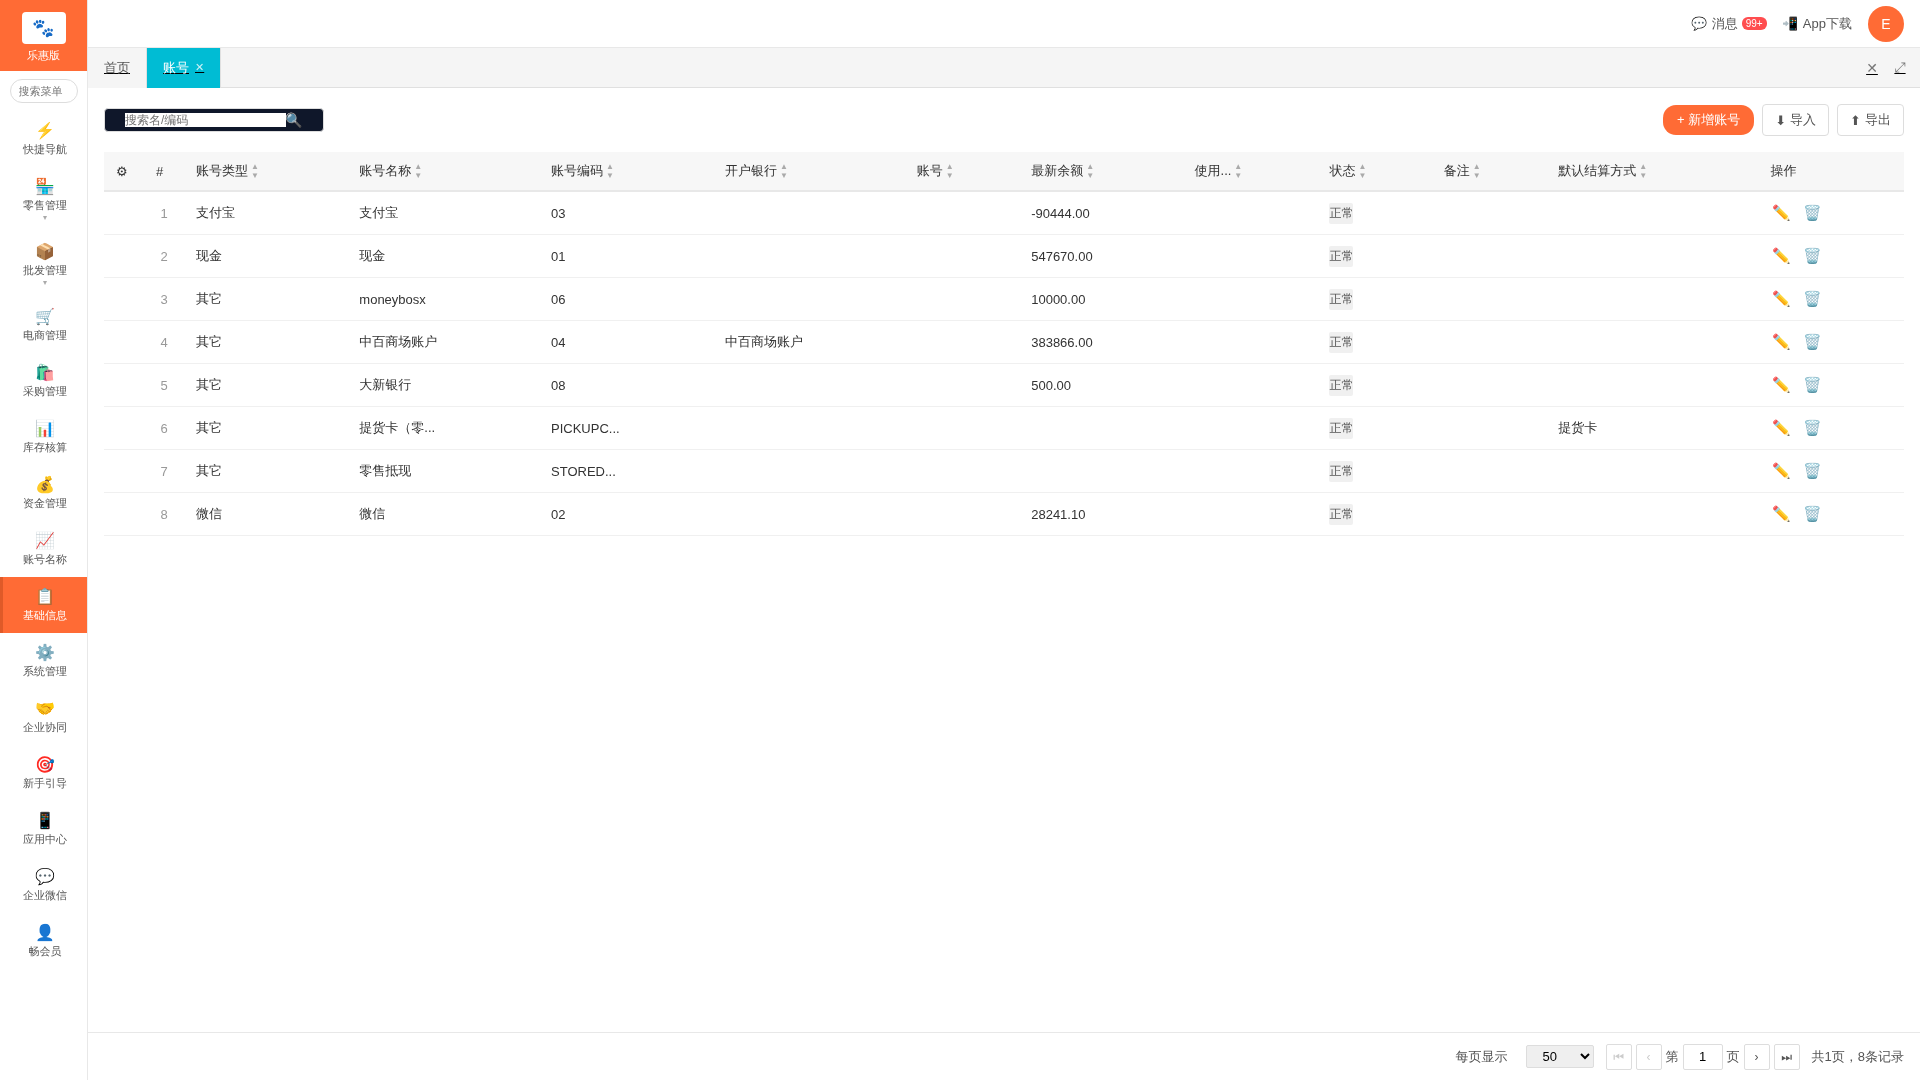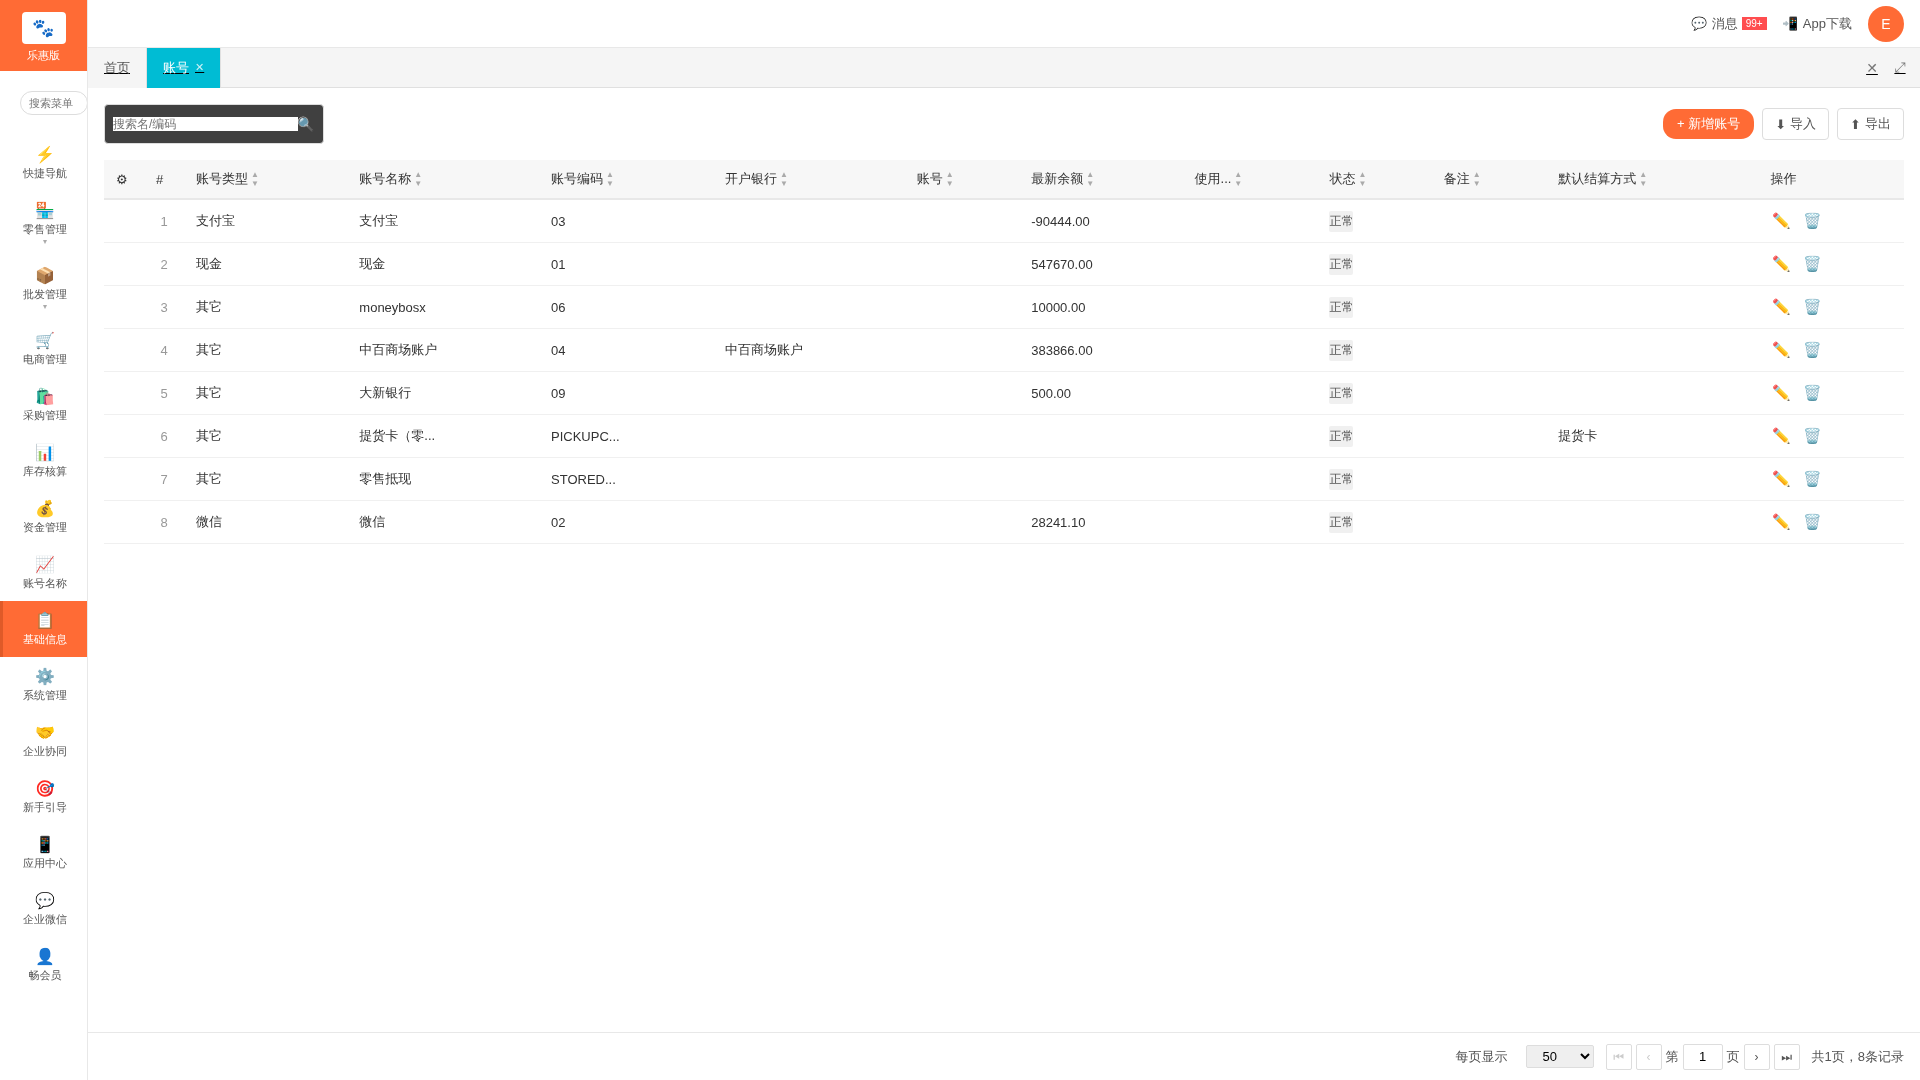--- a/index.html
+++ b/index.html
@@ -33,23 +33,23 @@
       background: #fff;
       border-radius: 4px;
       margin-bottom: 4px;
       display: flex;
       align-items: center;
       justify-content: center;
     }
     .sidebar-logo .logo-text { color: white; font-size: 11px; }
     .sidebar-search {
       width: 100%;
-      padding: 20px;
-      display: flex;
-      justify-content: flex-start;
+      padding: 8px;
+      display: flex;
+      justify-content: center;
     }
     .sidebar-search input {
       width: 68px;
       height: 24px;
       border: 1px solid #ddd;
       border-radius: 12px;
       padding: 0 8px;
       font-size: 11px;
       outline: none;
       color: #999;
@@ -94,21 +94,21 @@
     .topbar-left { display: flex; align-items: center; gap: 16px; }
     .topbar-right { display: flex; align-items: center; gap: 16px; }
     .message-btn {
       display: flex; align-items: center; gap: 4px;
       font-size: 13px; color: #555; position: relative; cursor: pointer;
     }
     .badge {
       background: #ff4d4f;
       color: white;
       font-size: 10px;
-      border-radius: 0;
+      border-radius: 6px;
       padding: 1px 4px;
       min-width: 18px;
       text-align: center;
     }
     .download-btn {
       display: flex; align-items: center; gap: 4px;
       font-size: 13px; color: #555; cursor: pointer;
     }
     .avatar {
       width: 36px; height: 36px;
@@ -174,24 +174,24 @@
       display: flex;
       align-items: center;
       justify-content: space-between;
       margin-bottom: 16px;
     }
     .search-box {
       display: flex;
       align-items: center;
       border: 1px solid #ddd;
       border-radius: 4px;
-      padding: 0 8px;
-      height: 40px;
+      padding: 0 20px;
+      height: 24px;
       width: 220px;
-      background: #404040;
+      background: #0f172a;
     }
     .search-box input {
       border: none; outline: none; font-size: 12px; color: #999; flex: 1;
     }
     .search-box .search-icon { color: #aaa; font-size: 14px; }
     .toolbar-right { display: flex; align-items: center; gap: 8px; }
     .btn-primary {
       background: #ff6b35;
       color: white;
       border: none;
@@ -629,21 +629,21 @@
           <button class="action-btn" title="编辑">✏️</button>
           <button class="action-btn" title="删除">🗑️</button>
         </div>
       </td>
     </tr>
             <tr>
       <td class="settings-col"></td>
       <td class="row-num">5</td>
       <td>其它</td>
       <td>大新银行</td>
-      <td>09</td>
+      <td>08</td>
       <td></td>
       <td></td>
       <td>500.00</td>
       <td></td>
       <td>
         <span class="status-badge">正常</span>
       </td>
       <td></td>
       <td></td>
       <td>

